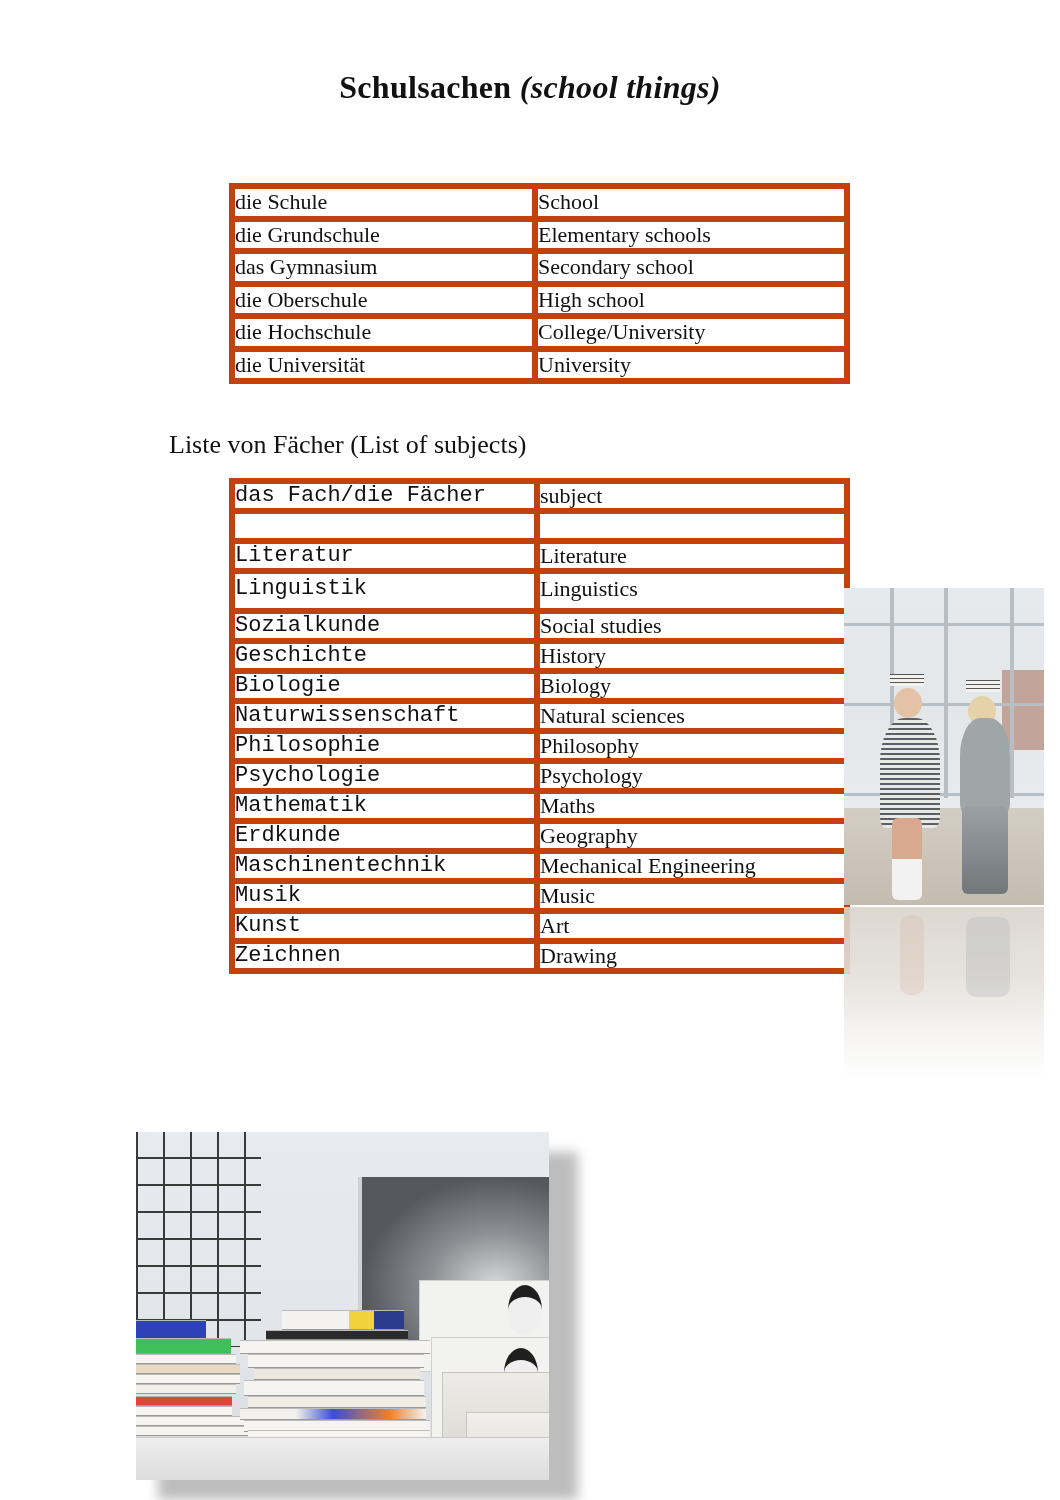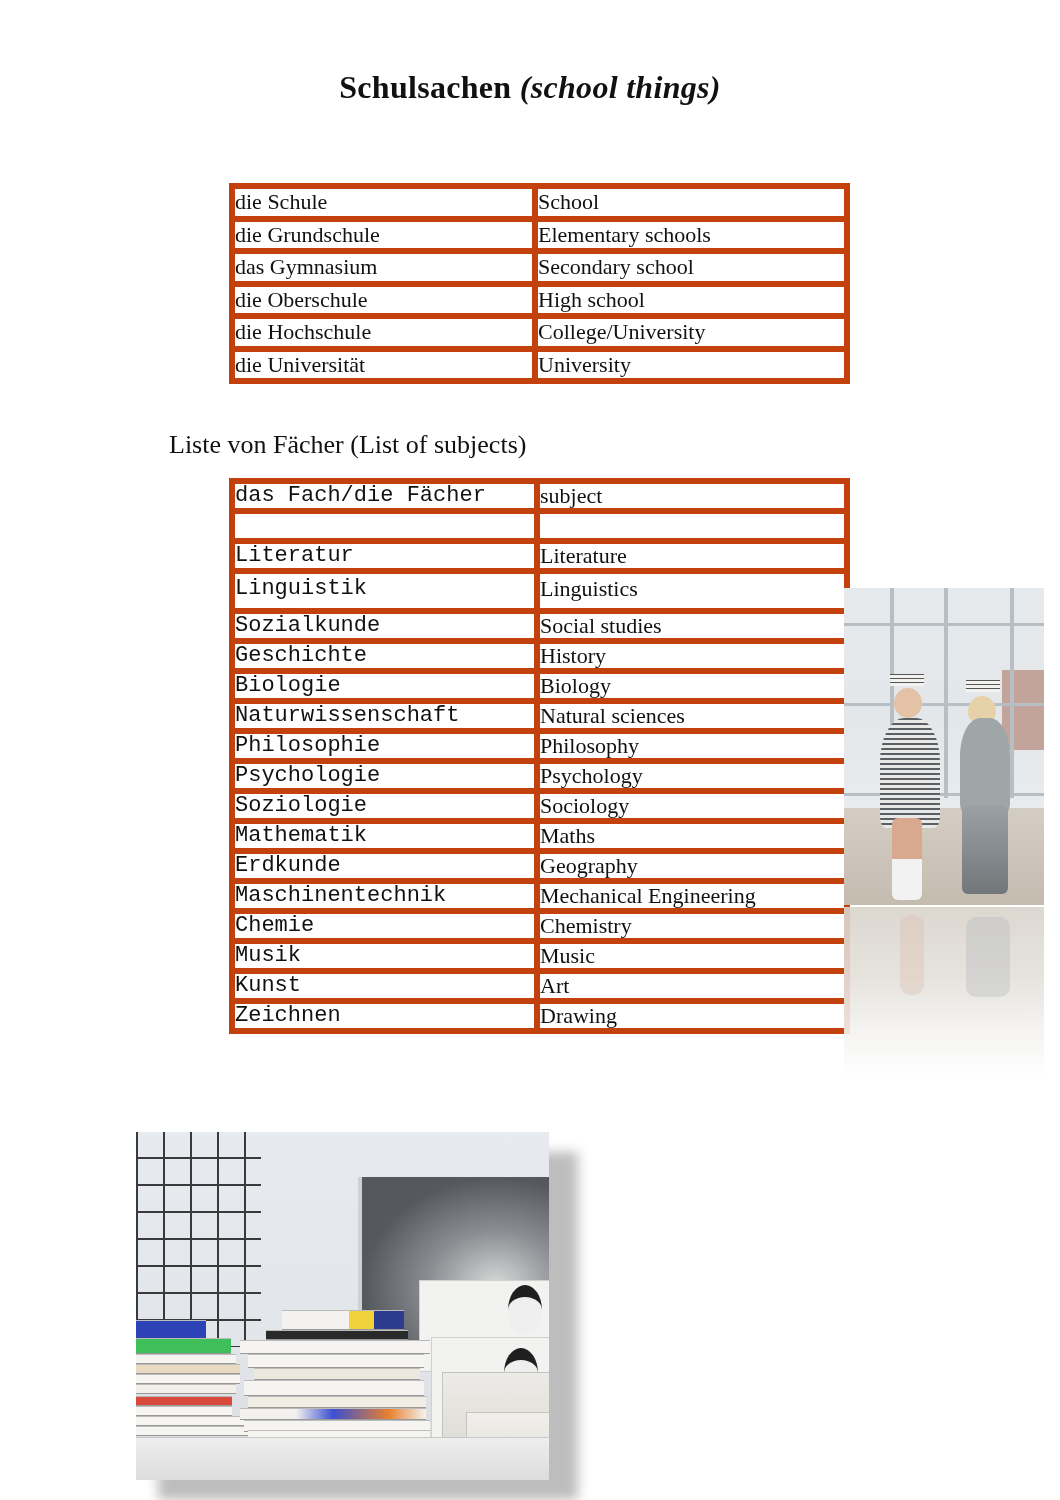--- a/index.html
+++ b/index.html
@@ -294,38 +294,30 @@
     </tr>
     <tr>
       <td class="c1">Philosophie</td>
       <td class="c2">Philosophy</td>
     </tr>
     <tr>
       <td class="c1">Psychologie</td>
       <td class="c2">Psychology</td>
     </tr>
     <tr>
-      <td class="c1">Soziologie</td>
-      <td class="c2">Sociology</td>
-    </tr>
-    <tr>
       <td class="c1">Mathematik</td>
       <td class="c2">Maths</td>
     </tr>
     <tr>
       <td class="c1">Erdkunde</td>
       <td class="c2">Geography</td>
     </tr>
     <tr>
       <td class="c1">Maschinentechnik</td>
       <td class="c2">Mechanical Engineering</td>
-    </tr>
-    <tr class="thick-bottom">
-      <td class="c1">Chemie</td>
-      <td class="c2">Chemistry</td>
     </tr>
     <tr>
       <td class="c1">Musik</td>
       <td class="c2">Music</td>
     </tr>
     <tr>
       <td class="c1">Kunst</td>
       <td class="c2">Art</td>
     </tr>
     <tr>

